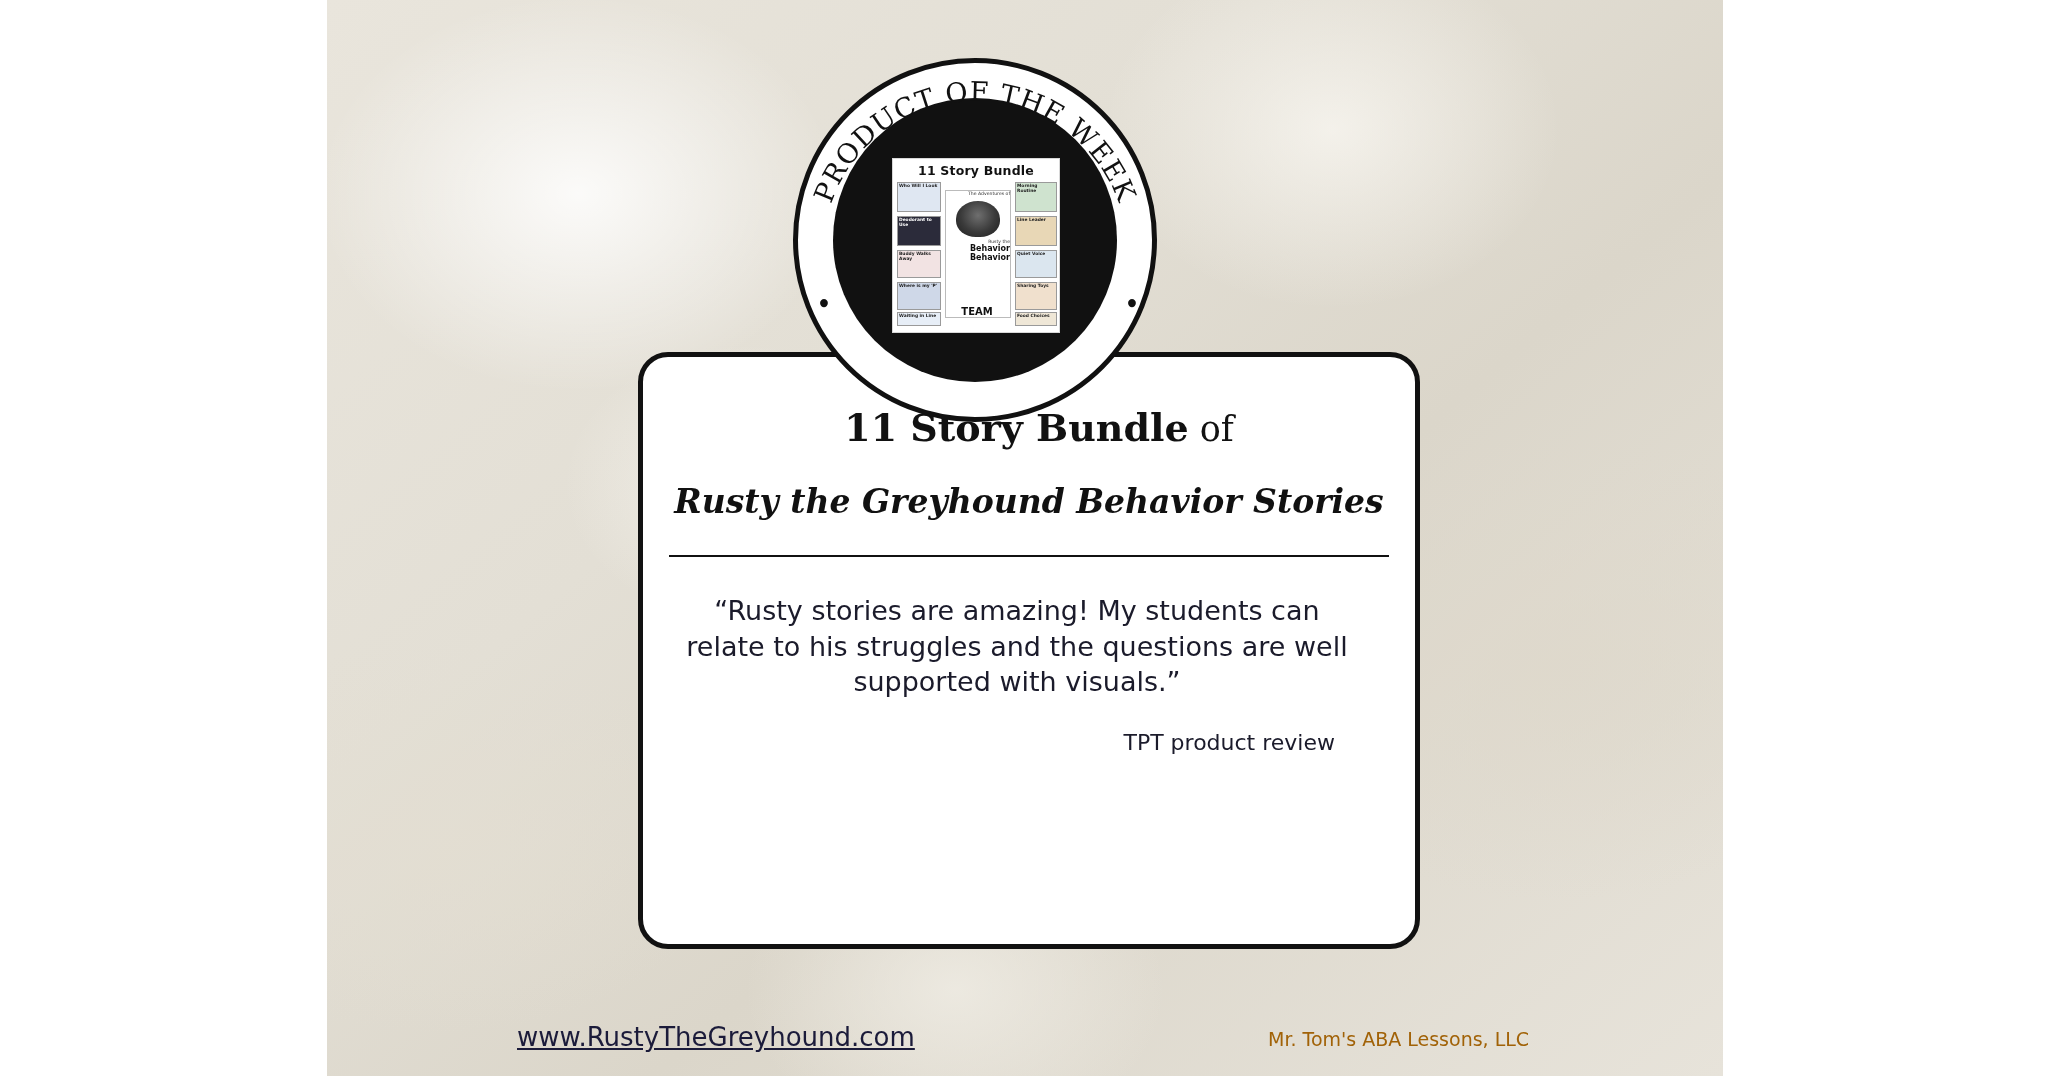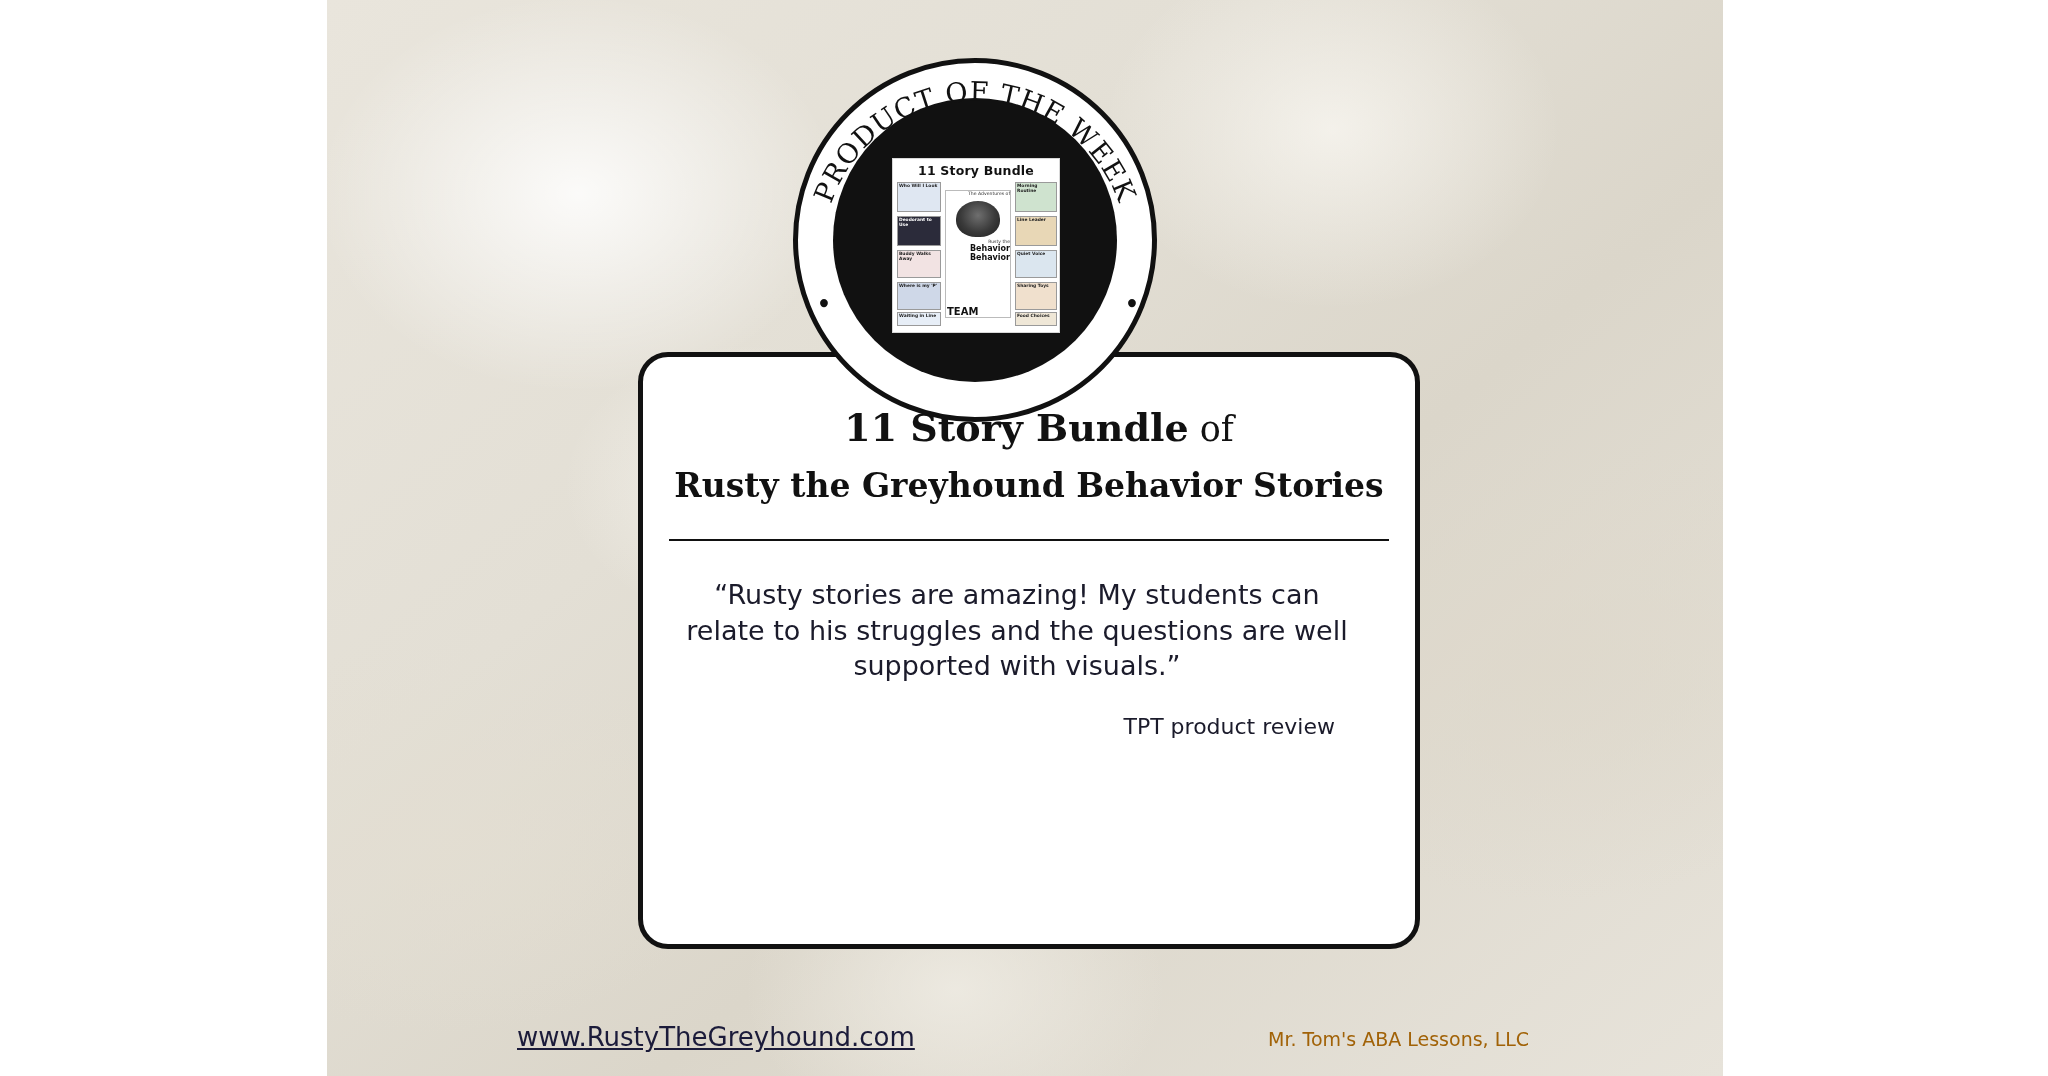--- a/index.html
+++ b/index.html
@@ -152,20 +152,21 @@
   .center-card .sub {
     font-family: "DejaVu Sans", sans-serif;
     font-size: 4.6px;
     color: #333;
     line-height: 1.1;
   }
   .team {
     position: absolute;
     left: 54px; top: 128px;
     width: 60px;
+    text-align: center;
     font-family: "DejaVu Sans", sans-serif;
     font-weight: bold;
     font-size: 10px;
     color: #111;
     z-index: 4;
   }
 
   
   .card {
     position: absolute;
@@ -191,21 +192,22 @@
   }
   .title-line1 .big {
     font-weight: bold;
     font-size: 38px;
   }
   .title-line2 {
     font-family: "DejaVu Serif", serif;
     font-weight: bold;
     font-size: 33px;
     color: #111111;
-    margin-top: 16px;
+    margin-top: 32px;
+    font-style: italic;
   }
   .divider {
     margin: 34px 26px 0 26px;
     border-top: 2px solid #111111;
   }
   .quote {
     margin: 36px 52px 0 28px;
     text-align: center;
     font-family: "DejaVu Sans", sans-serif;
     font-size: 27px;

